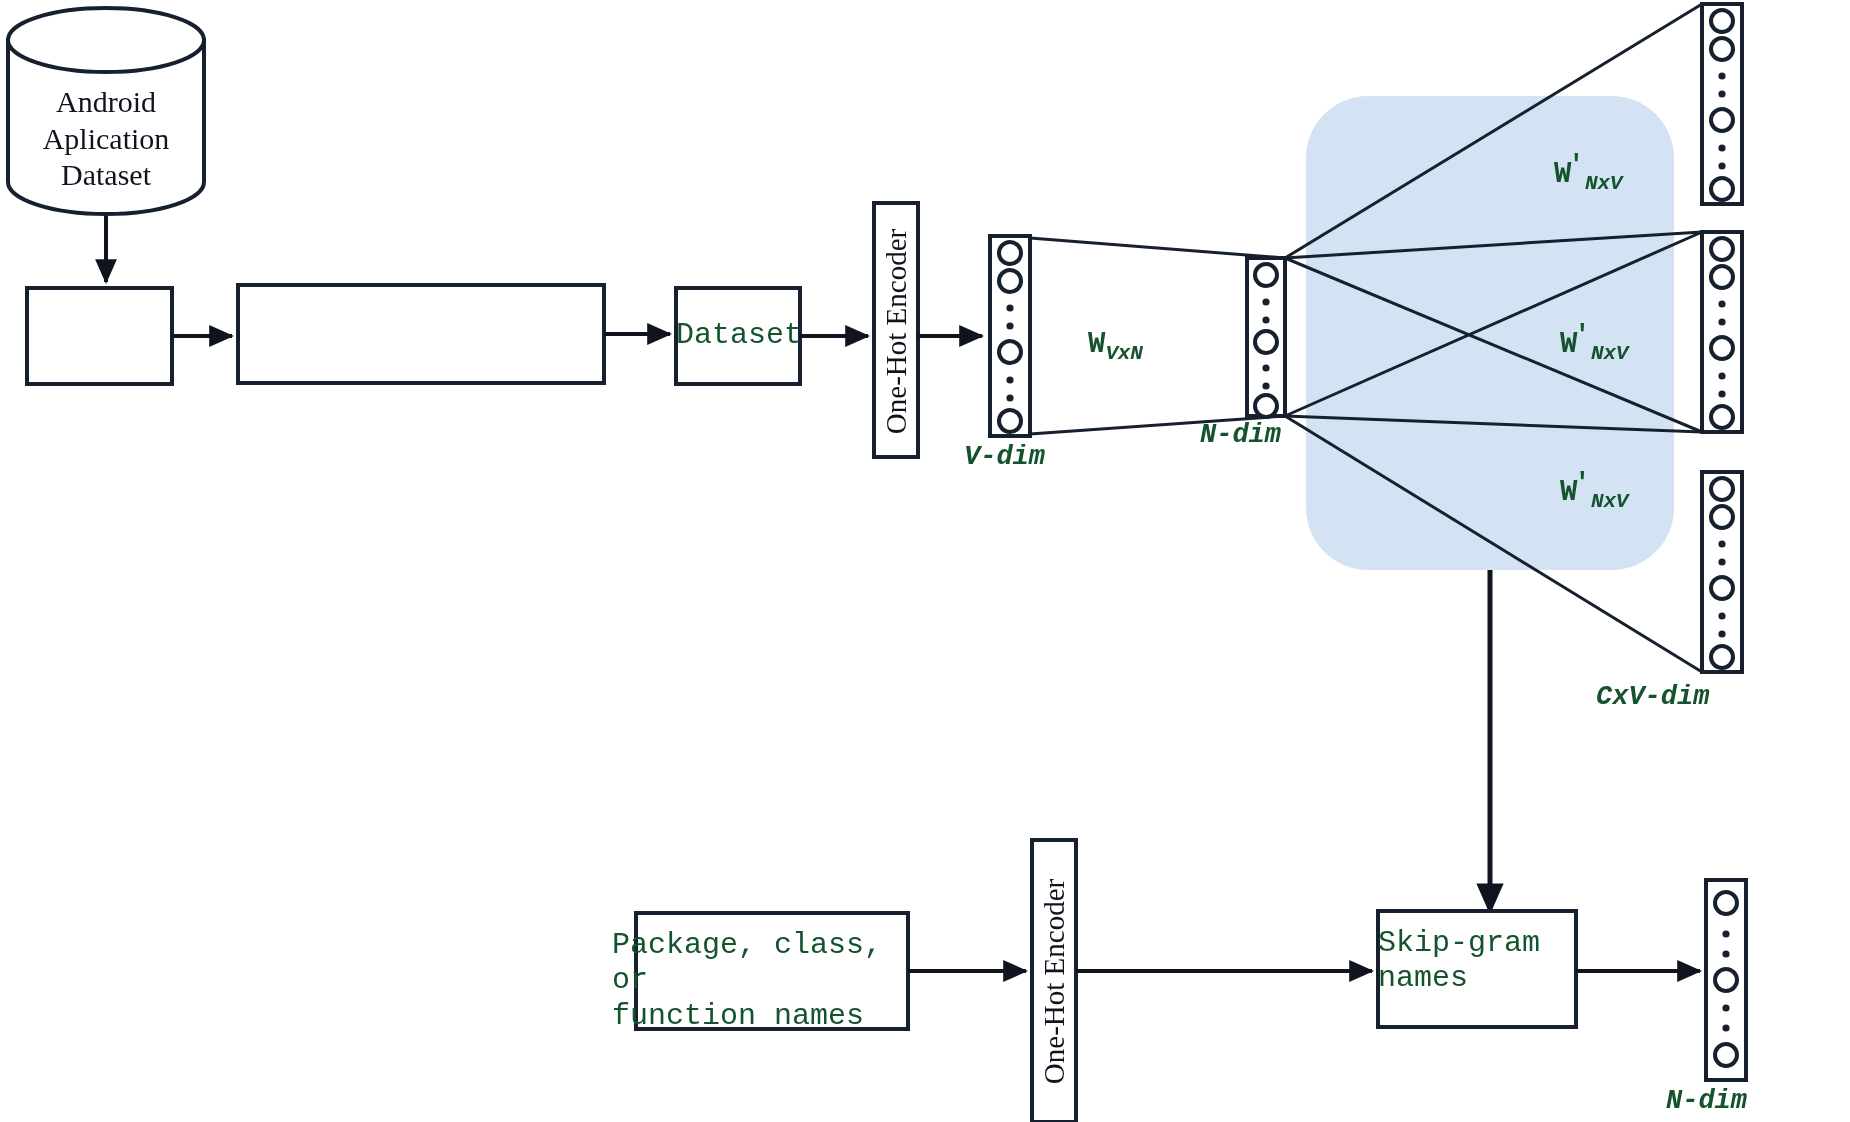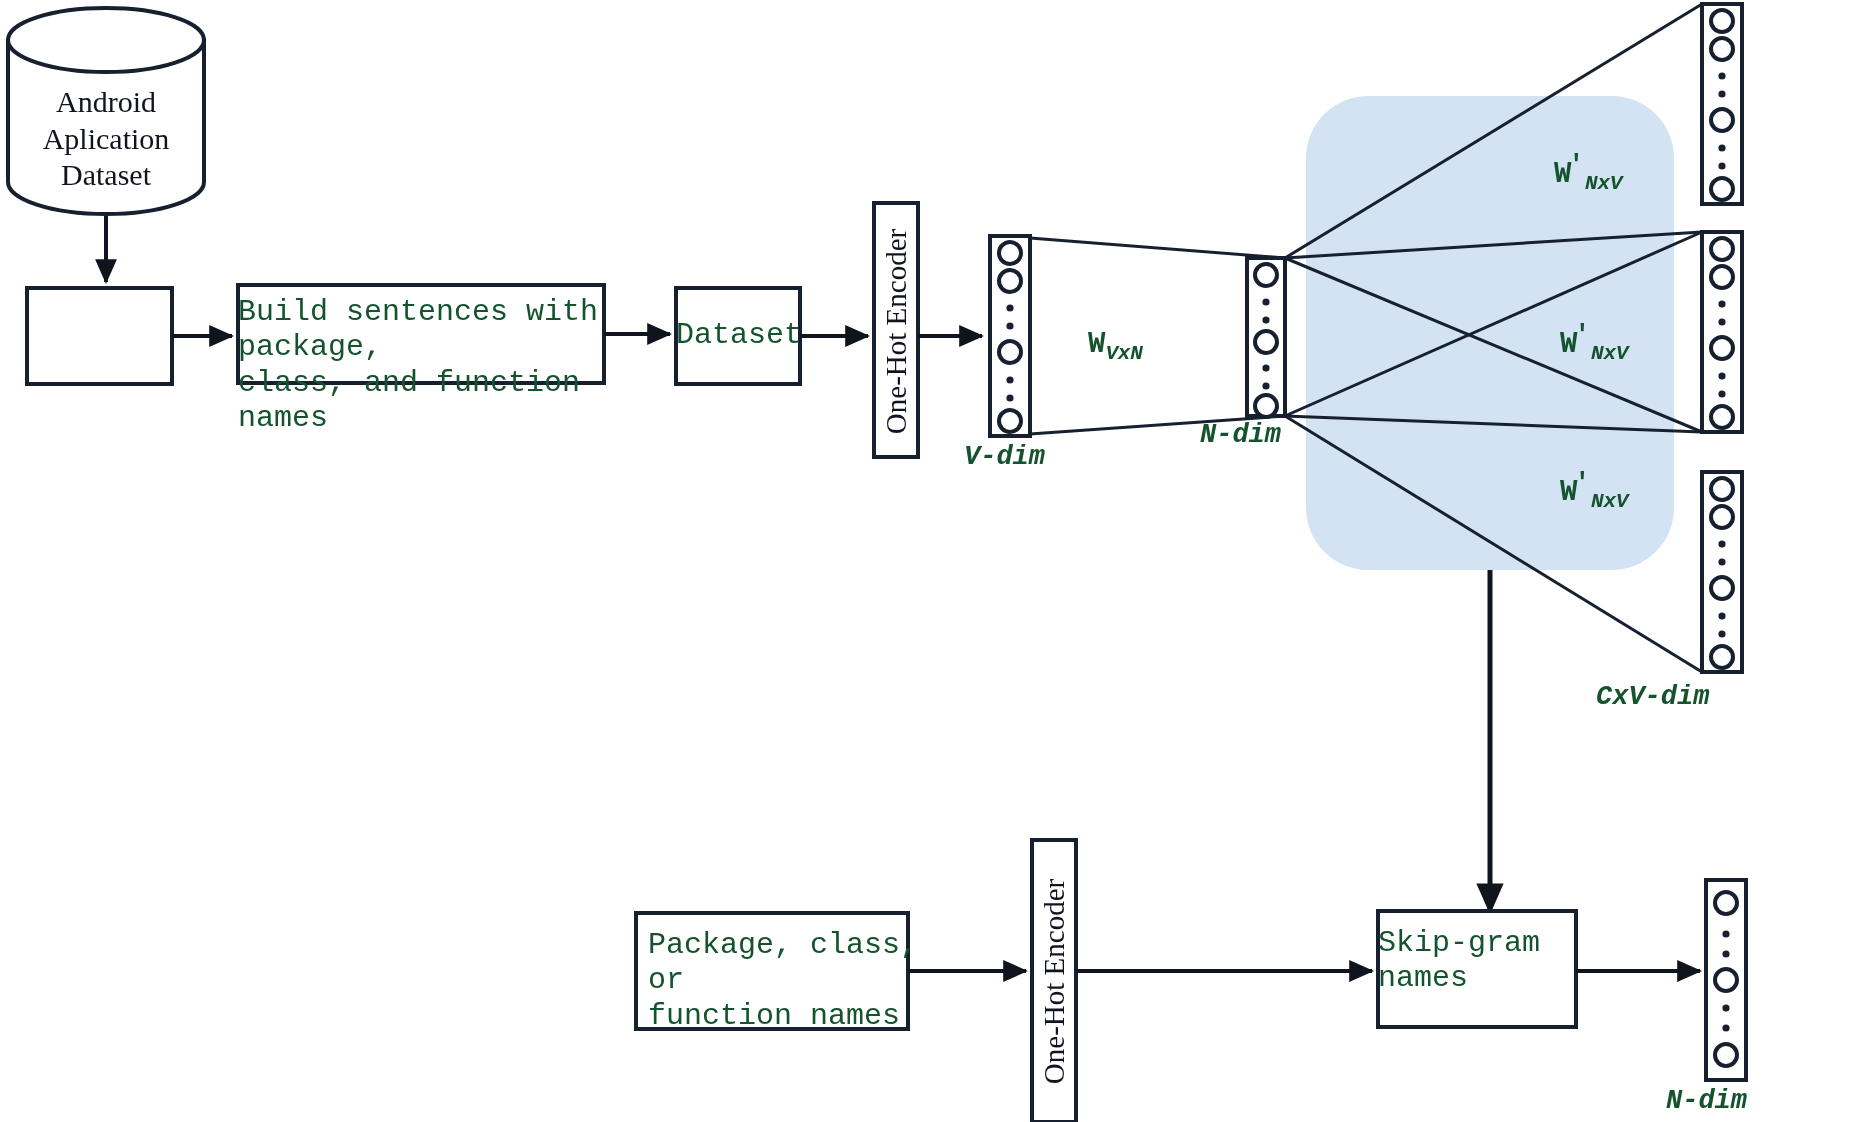--- a/index.html
+++ b/index.html
@@ -197,42 +197,40 @@
     <circle cx="1726" cy="1008" r="3.6" fill="#16202f"></circle>
     <circle cx="1726" cy="1028" r="3.6" fill="#16202f"></circle>
     <circle cx="1726" cy="1055" r="11" fill="#ffffff" stroke="#16202f" stroke-width="4"></circle>
   </svg>
 
   <div class="cyl-text" style="left:8px; top:84px; width:196px;">Android
 Aplication
 Dataset</div>
 
 
-  <div class="lbl box-label" style="left:238px; top:295px; width:366px;">Build sentences  with package,
-class, and function names</div>
 
   <div class="lbl box-label" style="left:676px; top:318px; width:124px;">Dataset</div>
 
   <div class="rot-label" style="left:770px; top:315px; width:252px;">One-Hot Encoder</div>
 
   <div class="lbl dim-label" style="left:964px; top:442px; width:100px;">V-dim</div>
 
   <div class="lbl dim-label" style="left:1200px; top:420px; width:130px;">N-dim</div>
 
   <div class="lbl weight-label" style="left:1088px; top:330px;"><span>W</span><span class="sub">VxN</span></div>
 
   <div class="lbl weight-label" style="left:1554px; top:160px;"><span>W</span><span class="prime">′</span><span class="sub">NxV</span></div>
 
   <div class="lbl weight-label" style="left:1560px; top:330px;"><span>W</span><span class="prime">′</span><span class="sub">NxV</span></div>
 
   <div class="lbl weight-label" style="left:1560px; top:478px;"><span>W</span><span class="prime">′</span><span class="sub">NxV</span></div>
 
   <div class="lbl dim-label" style="left:1596px; top:682px; width:160px;">CxV-dim</div>
 
-  <div class="lbl box-label" style="left:648px; top:928px; width:272px;">Package, class, or
+  <div class="lbl box-label" style="left:612px; top:928px; width:272px;">Package, class, or
 function names</div>
 
   <div class="rot-label" style="left:928px; top:965px; width:252px;">One-Hot Encoder</div>
 
   <div class="lbl box-label" style="left:1378px; top:926px; width:198px;">Skip-gram
 names</div>
 
   <div class="lbl dim-label" style="left:1666px; top:1086px; width:130px;">N-dim</div>
 
 </div>

